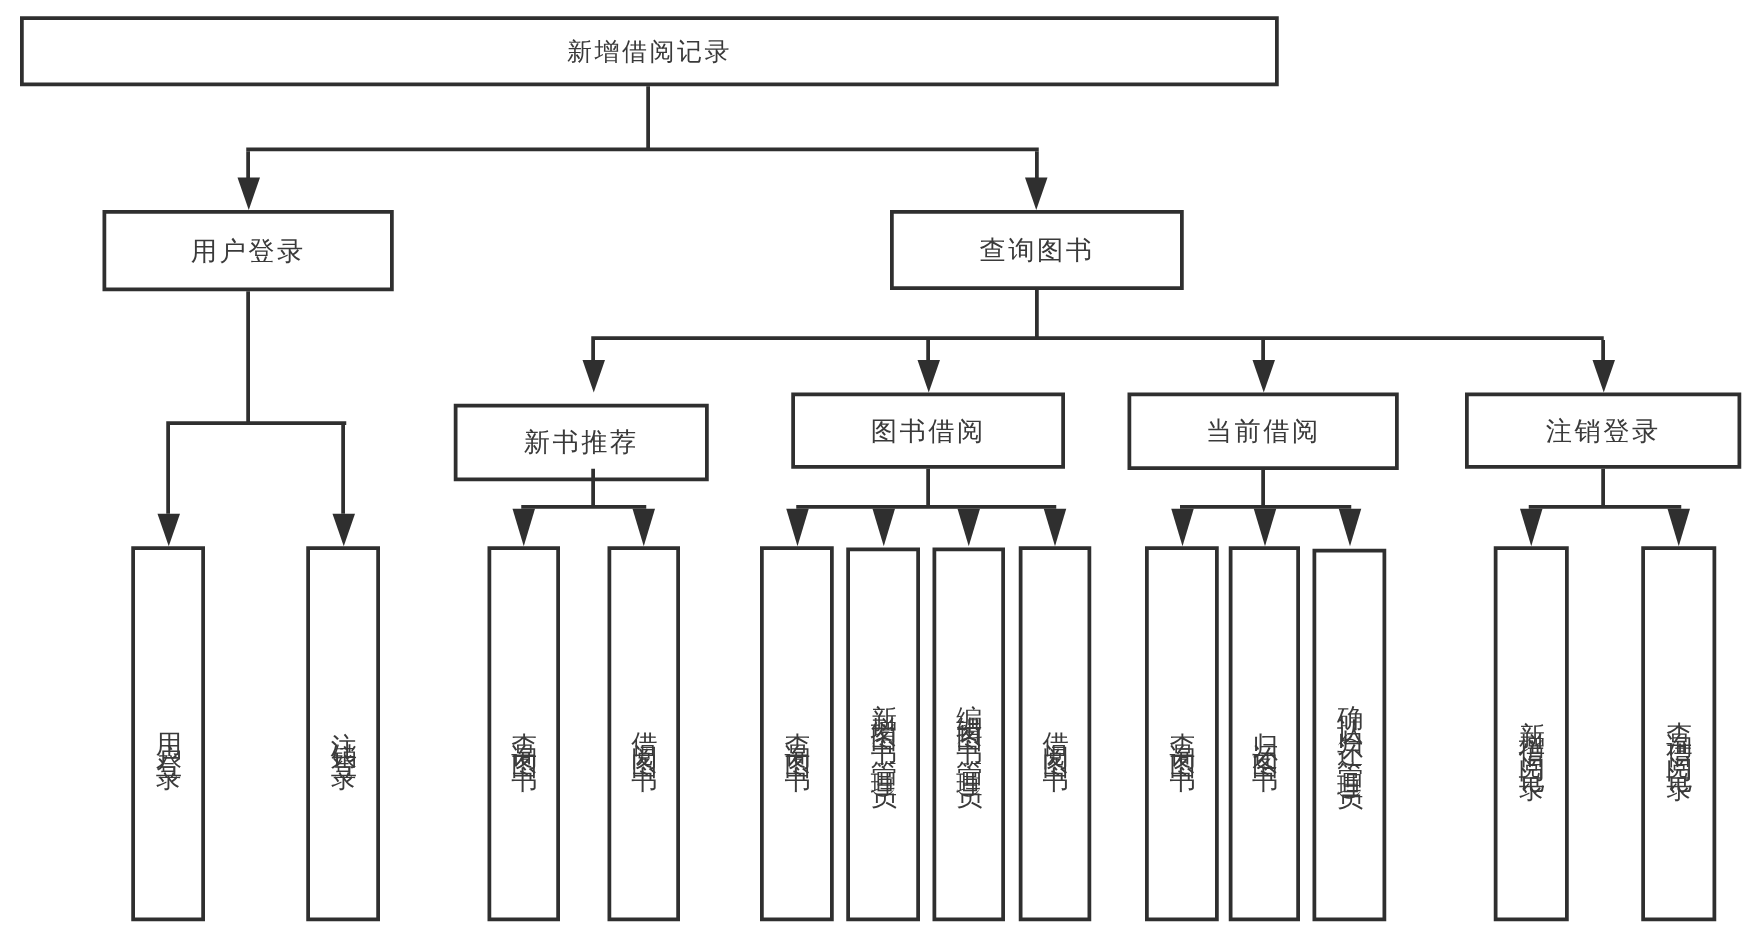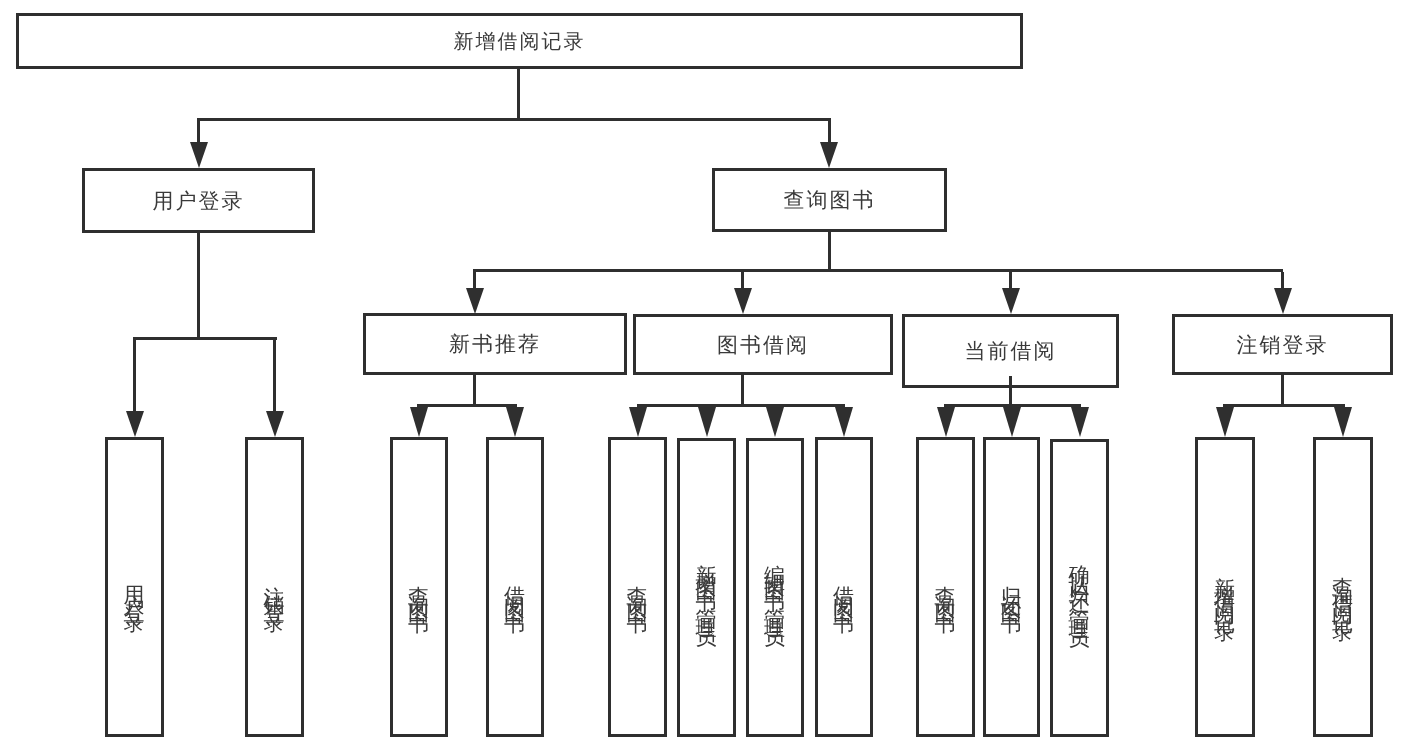--- a/index.html
+++ b/index.html
@@ -39,27 +39,27 @@
     <span>新增借阅记录</span>
   </div>
 
   <div class="box h" style="left:82px;top:168px;width:233px;height:65px;">
     <span>用户登录</span>
   </div>
   <div class="box h" style="left:712px;top:168px;width:235px;height:64px;">
     <span>查询图书</span>
   </div>
 
-  <div class="box h" style="left:363px;top:313px;width:264px;height:62px;">
+  <div class="box h" style="left:363px;top:323px;width:204px;height:62px;">
     <span>新书推荐</span>
   </div>
-  <div class="box h" style="left:633px;top:314px;width:260px;height:61px;">
+  <div class="box h" style="left:633px;top:314px;width:219px;height:61px;">
     <span>图书借阅</span>
   </div>
-  <div class="box h" style="left:902px;top:314px;width:217px;height:74px;">
+  <div class="box h" style="left:902px;top:314px;width:217px;height:62px;">
     <span>当前借阅</span>
   </div>
   <div class="box h" style="left:1172px;top:314px;width:221px;height:61px;">
     <span>注销登录</span>
   </div>
 
   <div class="box v" style="left:105px;top:437px;width:59px;height:300px;">
     <span>用户登录</span>
   </div>
   <div class="box v" style="left:245px;top:437px;width:59px;height:300px;">

